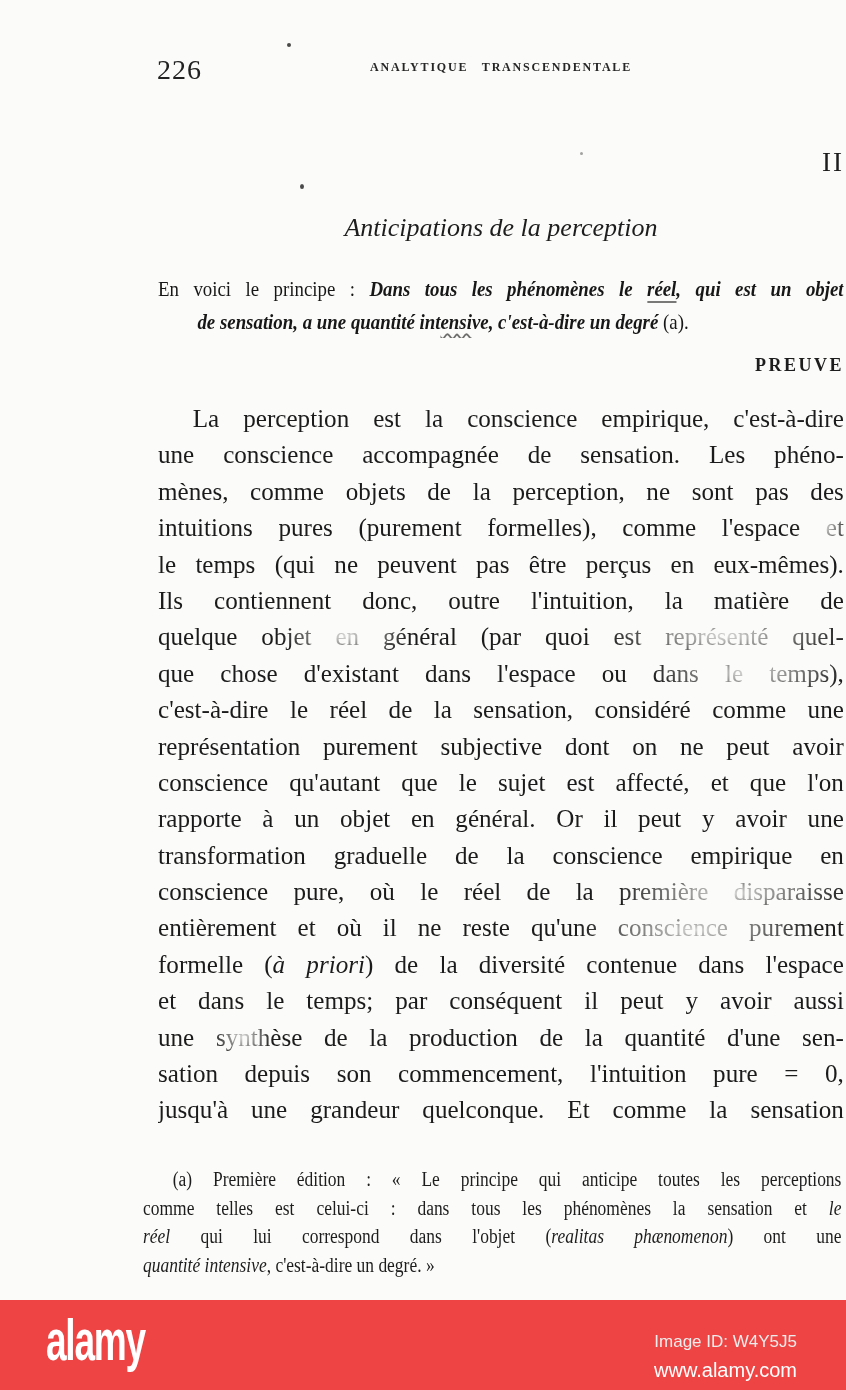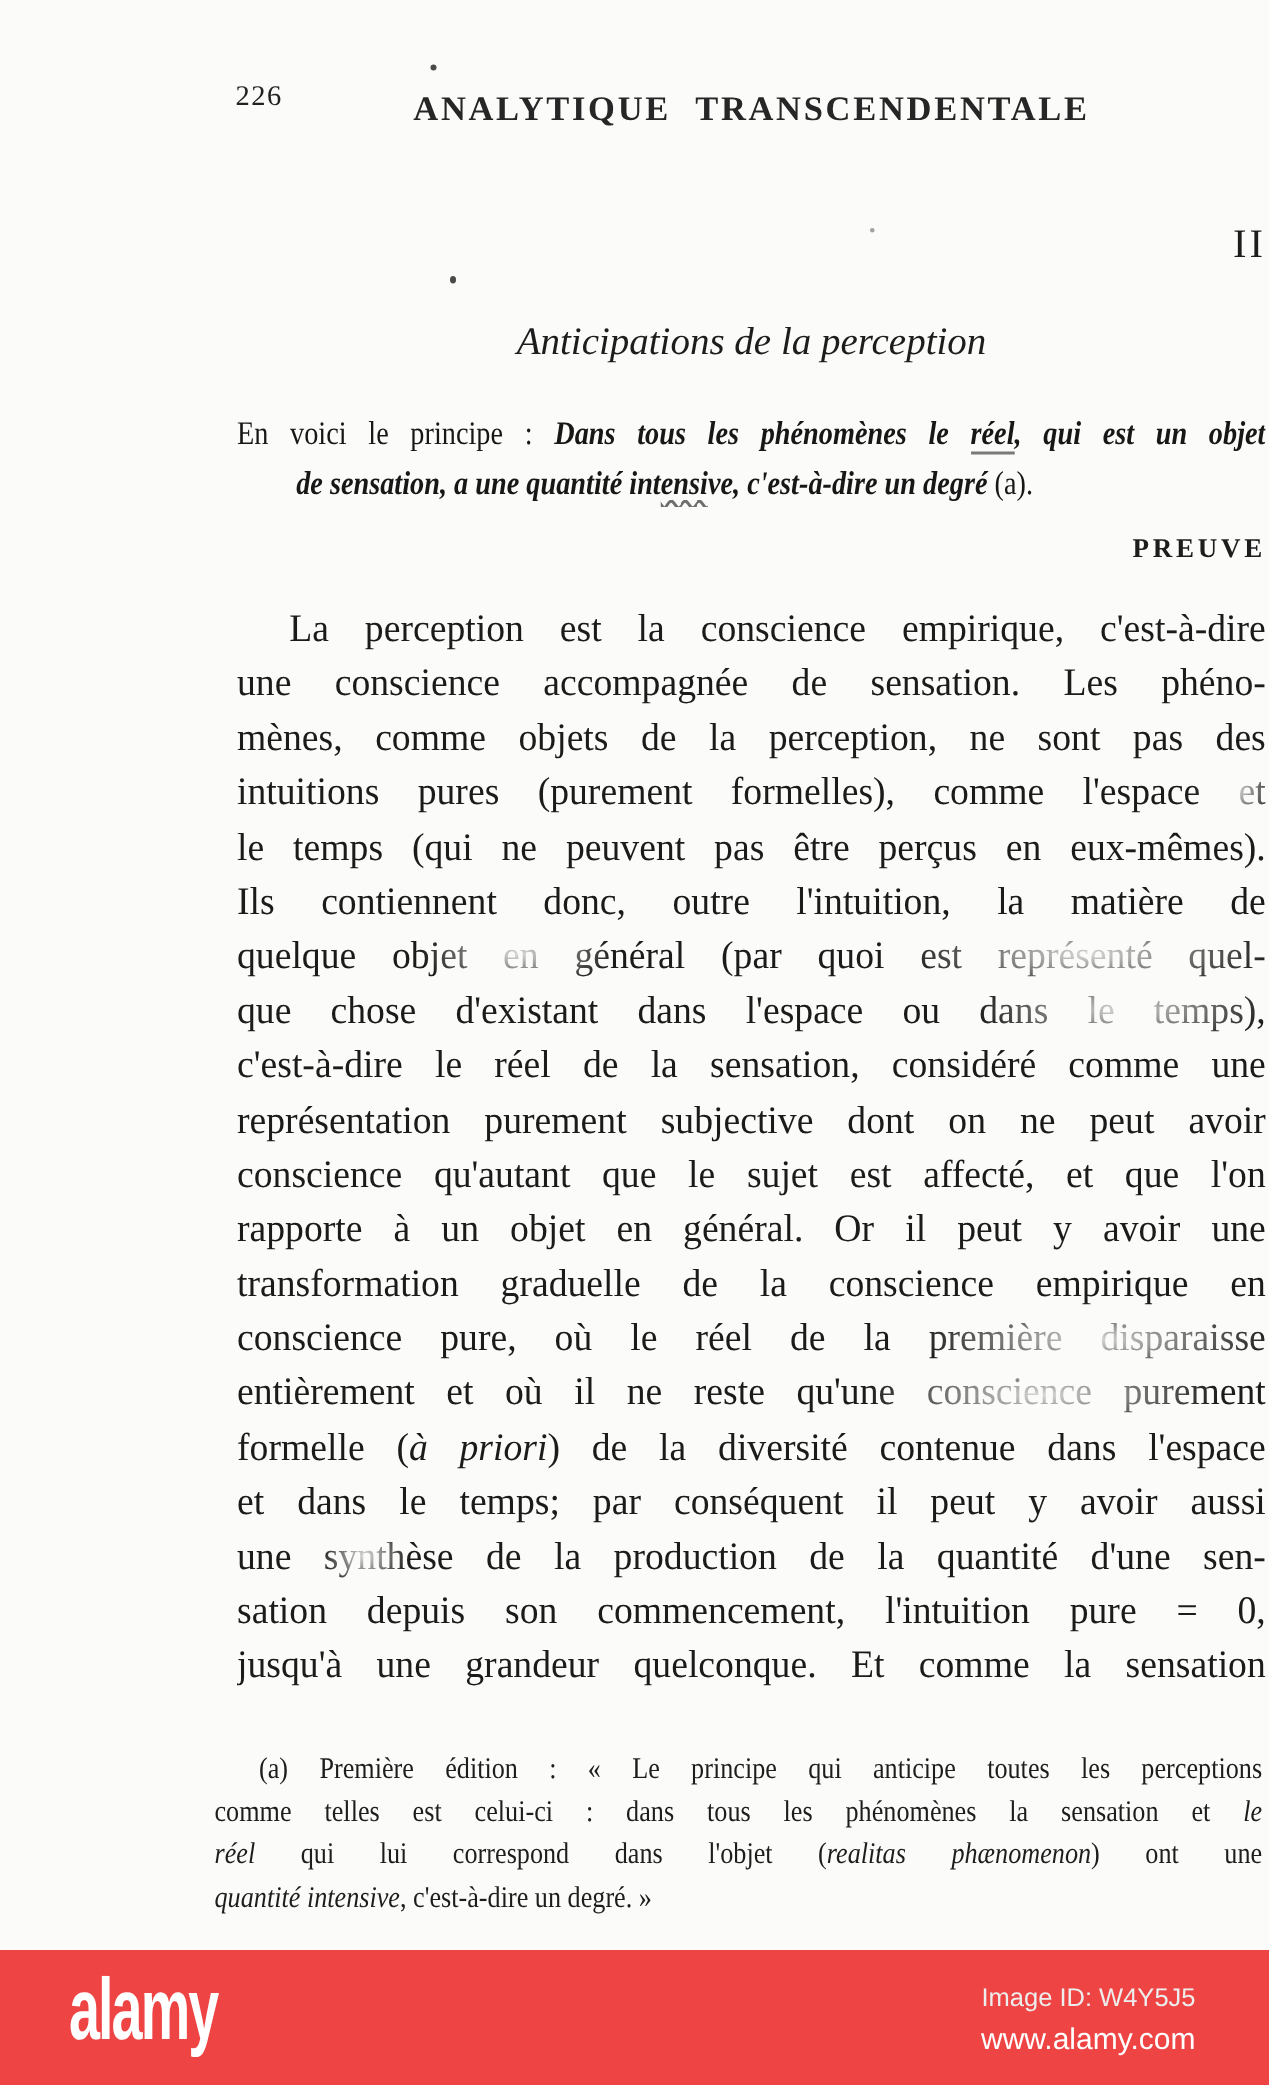--- a/index.html
+++ b/index.html
@@ -1,24 +1,24 @@
 <!DOCTYPE html>
 <html><head>
 <meta charset="utf-8">
 <style>
   html,body { margin:0; padding:0; background:#e8e8e8; }
   .stage {
     position:relative; width:846px; height:1390px; margin:0 auto;
     background:#fbfbf9; overflow:hidden;
     font-family:"Liberation Serif", serif; color:#1c1c1c;
   }
-  .page-num { position:absolute; left:157px; top:54px; font-size:19px; letter-spacing:1px; color:#222; }
+  .page-num { position:absolute; left:157px; top:54px; font-size:28px; letter-spacing:1px; color:#222; }
   .running-title {
     position:absolute; left:158px; top:60px; width:686px; text-align:center;
-    font-size:23px; font-weight:bold; letter-spacing:1.8px; word-spacing:9px; color:#262626;
+    font-size:12px; font-weight:bold; letter-spacing:1.8px; word-spacing:9px; color:#262626;
   }
   .sec-num { position:absolute; left:158px; top:147px; width:686px; text-align:right; font-size:27px; letter-spacing:2px; color:#1d1d1d; }
   .sec-title { position:absolute; left:158px; top:213px; width:686px; text-align:center; font-size:26px; font-style:italic; color:#1d1d1d; }
   .proof { position:absolute; left:158px; top:355px; width:686px; text-align:right; font-size:18px; font-weight:bold; letter-spacing:2.5px; color:#1d1d1d; }
 
   .line { line-height:var(--lh,36px); height:var(--lh,36px); text-align:justify; text-align-last:justify; overflow:hidden; }
   .line.nojust { text-align:left; text-align-last:auto; }
   .it { font-style:italic; }
   .rm { font-style:normal; font-weight:normal; }
   .ul { border-bottom:2px solid rgba(50,50,50,.65); }
@@ -53,21 +53,21 @@
   .f3 { left:648px; top:648px; width:200px; height:50px; }
   .f4 { left:610px; top:868px; width:240px; height:50px; }
   .f5 { left:575px; top:905px; width:240px; height:50px; }
   .f6 { left:796px; top:505px; width:55px; height:45px; }
   .f7 { left:213px; top:1015px; width:60px; height:45px; }
 
   .wm-bar { position:absolute; left:0; top:1300px; width:846px; height:90px; background:#ef4444;
     font-family:"Liberation Sans", sans-serif; }
   .wm-logo { position:absolute; left:46px; top:11px; color:#ffffff; font-size:58px; font-weight:bold;
     letter-spacing:-2px; line-height:1; transform:scaleX(.64); transform-origin:0 0; }
-  .wm-right { position:absolute; right:49px; top:22px; text-align:right; }
+  .wm-right { position:absolute; right:49px; top:32px; text-align:right; }
   .wm-id { font-size:17px; color:#ededed; margin-bottom:7px; }
   .wm-url { font-size:20px; font-weight:normal; color:#ffffff; }
 </style>
 </head>
 <body>
 
 <div class="stage">
 
   <div class="page-num">226</div>
   <div class="running-title">ANALYTIQUE TRANSCENDENTALE</div>

